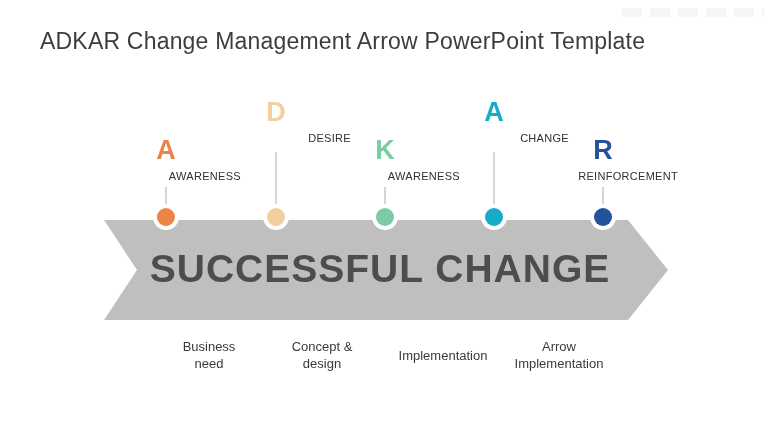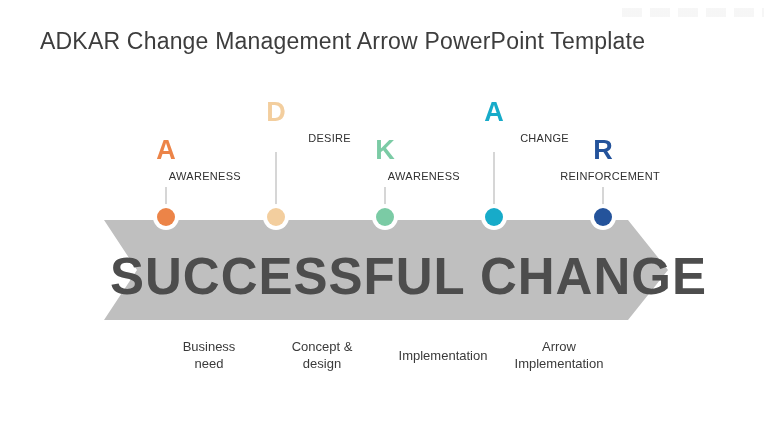--- a/index.html
+++ b/index.html
@@ -4,21 +4,21 @@
 <style>
   html,body{margin:0;padding:0;background:#ffffff;}
   .stage{position:relative;width:768px;height:432px;background:#ffffff;overflow:hidden;
          font-family:"Liberation Sans", sans-serif;}
   .title{position:absolute;left:40px;top:28px;font-size:23px;letter-spacing:.2px;
          color:#3d3d3d;white-space:nowrap;}
   .watermark{position:absolute;left:622px;top:8px;width:142px;height:9px;opacity:.55;
          background:repeating-linear-gradient(to right,#efefef 0 20px,transparent 20px 28px);}
   .arrow-svg{position:absolute;left:0;top:0;}
   .arrow-label{position:absolute;left:110px;top:247px;width:540px;text-align:center;
-         font-size:51px;font-weight:bold;letter-spacing:1px;white-space:nowrap;}
+         font-size:39px;font-weight:bold;letter-spacing:1px;white-space:nowrap;}
   .letter{position:absolute;width:80px;text-align:center;font-size:27px;line-height:27px;
          font-weight:bold;}
   .step-label{position:absolute;width:150px;text-align:right;font-size:11px;line-height:13px;
          color:#303030;letter-spacing:.3px;}
   .connector{position:absolute;width:2px;background:#d6d6d6;}
   .dot-outer{position:absolute;width:26px;height:26px;border-radius:50%;background:#ffffff;
          display:flex;align-items:center;justify-content:center;}
   .dot-inner{width:18px;height:18px;border-radius:50%;}
   .letter.low{top:137px;} .step-label.low{top:170px;}
   .letter.high{top:99px;} .step-label.high{top:132px;}
@@ -64,21 +64,21 @@
   </div>
 
   <div class="letter high" style="left: 454px; color: rgb(23, 171, 201);">A</div>
   <div class="step-label high" style="left:419px">CHANGE</div>
   <div class="connector high" style="left:493px"></div>
   <div class="dot-outer" style="left:481px">
     <div class="dot-inner" style="background-color: rgb(23, 171, 201);"></div>
   </div>
 
   <div class="letter low" style="left: 563px; color: rgb(36, 83, 155);">R</div>
-  <div class="step-label low" style="left:510px">REINFORCEMENT</div>
+  <div class="step-label low" style="left:528px">REINFORCEMENT</div>
   <div class="connector low" style="left:602px"></div>
   <div class="dot-outer" style="left:590px">
     <div class="dot-inner" style="background-color: rgb(36, 83, 155);"></div>
   </div>
 
   <div class="phase" style="left:134px">
     <span>Business</span>
     <span>need</span>
   </div>
   <div class="phase" style="left:247px">

